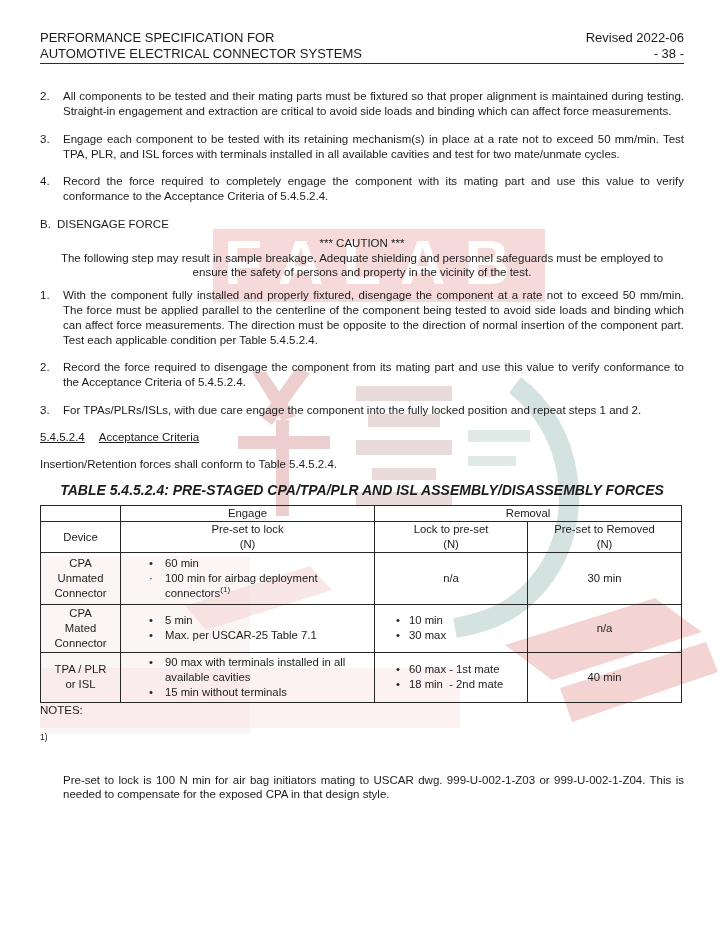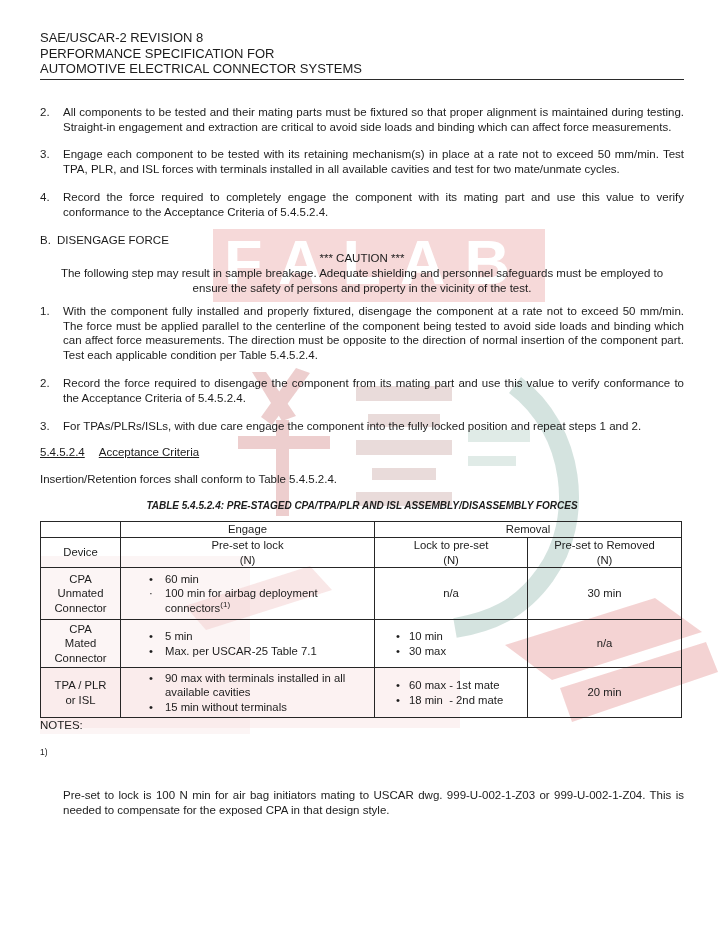--- a/index.html
+++ b/index.html
@@ -25,21 +25,21 @@
 
   .sec-heading{display:flex;margin-top:13px;}
   .sec-heading .num{flex:0 0 17px;}
 
   .caution-title{text-align:center;margin-top:4px;}
   .caution-text{text-align:center;margin:0 10px;}
 
   .acc{display:flex;gap:14px;margin-top:12px;text-decoration:underline;}
   .acc-body{margin-top:12px;}
 
-  .tbl-title{text-align:center;font-weight:bold;font-style:italic;margin-top:12px;font-size:10px;}
+  .tbl-title{text-align:center;font-weight:bold;font-style:italic;margin-top:12px;font-size:14px;}
 
   
   table.forces{border-collapse:collapse;margin-top:7px;width:641px;table-layout:fixed;
                border:1.6px solid #262626;background:transparent;}
   table.forces td{border:1px solid #262626;font-size:11.3px;padding:0;vertical-align:middle;background:transparent;margin-left:26px;}
   tr.h1{height:16px;} tr.h2{height:28px;}
   tr.r1{height:52px;} tr.r2{height:48px;} tr.r3{height:50px;}
   .c{text-align:center;}
   .pre{white-space:pre-line;}
   .cell-engage{padding:3px 6px 3px 0;}
@@ -94,23 +94,26 @@
       <polygon points="185,606 310,566 332,590 206,630" opacity="0.55"></polygon>
       <polygon points="505,645 655,598 702,632 552,680"></polygon>
       <polygon points="560,688 706,642 718,672 572,722"></polygon>
     </g>
   </svg>
 
   <div class="content">
 
     <div class="hdr">
       <div>
-        <div>SAE/USCAR-2 REVISION 8</div>
         <div>PERFORMANCE SPECIFICATION FOR</div>
         <div>AUTOMOTIVE ELECTRICAL CONNECTOR SYSTEMS</div>
+      </div>
+      <div class="hdr-right">
+        <div>Revised 2022-06</div>
+        <div>- 38 -</div>
       </div>
     </div>
 
     <div class="li first-item">
       <span class="num">2.</span>
       <span class="txt">All components to be tested and their mating parts must be fixtured so that proper alignment is maintained during testing. Straight-in engagement and extraction are critical to avoid side loads and binding which can affect force measurements.</span>
     </div>
     <div class="li">
       <span class="num">3.</span>
       <span class="txt">Engage each component to be tested with its retaining mechanism(s) in place at a rate not to exceed 50 mm/min. Test TPA, PLR, and ISL forces with terminals installed in all available cavities and test for two mate/unmate cycles.</span>
@@ -233,21 +236,21 @@
         <td class="cell-lock">
           <div class="bullet">
             <span class="marker">•</span>
             <span class="btxt">60 max - 1st mate</span>
           </div>
           <div class="bullet">
             <span class="marker">•</span>
             <span class="btxt">18 min  - 2nd mate</span>
           </div>
         </td>
-        <td class="c">20 min</td>
+        <td class="c">40 min</td>
       </tr>
     </tbody>
       </table>
 
     <div class="notes-label">NOTES:</div>
     <div class="footnote">
       <span class="fn-marker">1)</span>
       <span class="fn-text">Pre-set to lock is 100 N min for air bag initiators mating to USCAR dwg. 999-U-002-1-Z03 or 999-U-002-1-Z04. This is needed to compensate for the exposed CPA in that design style.</span>
     </div>
 

